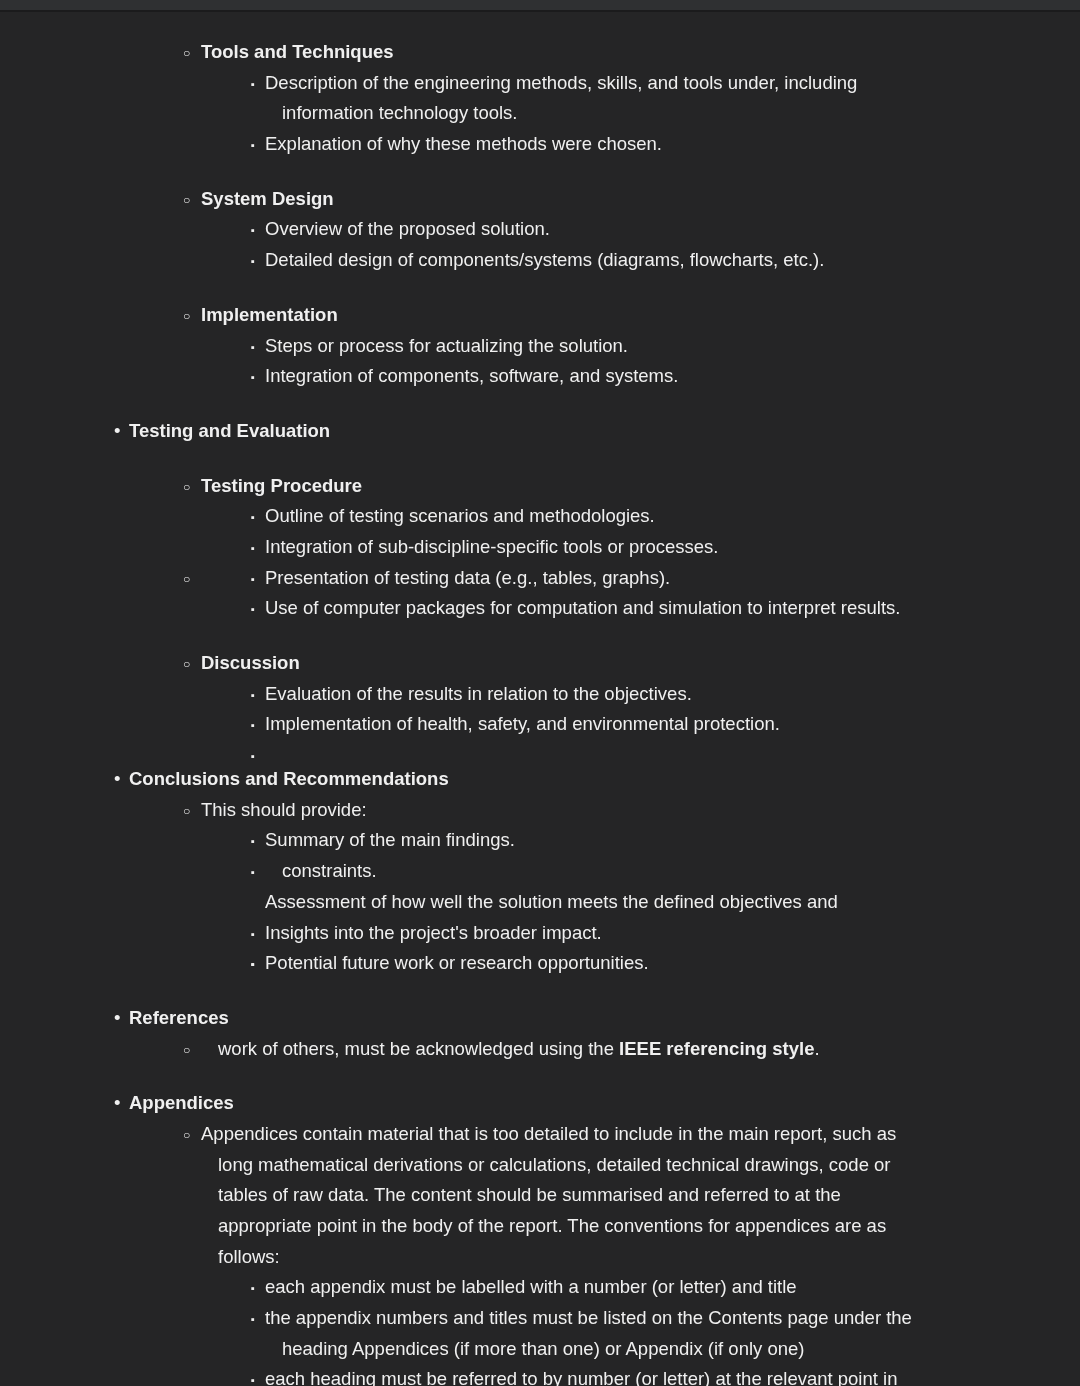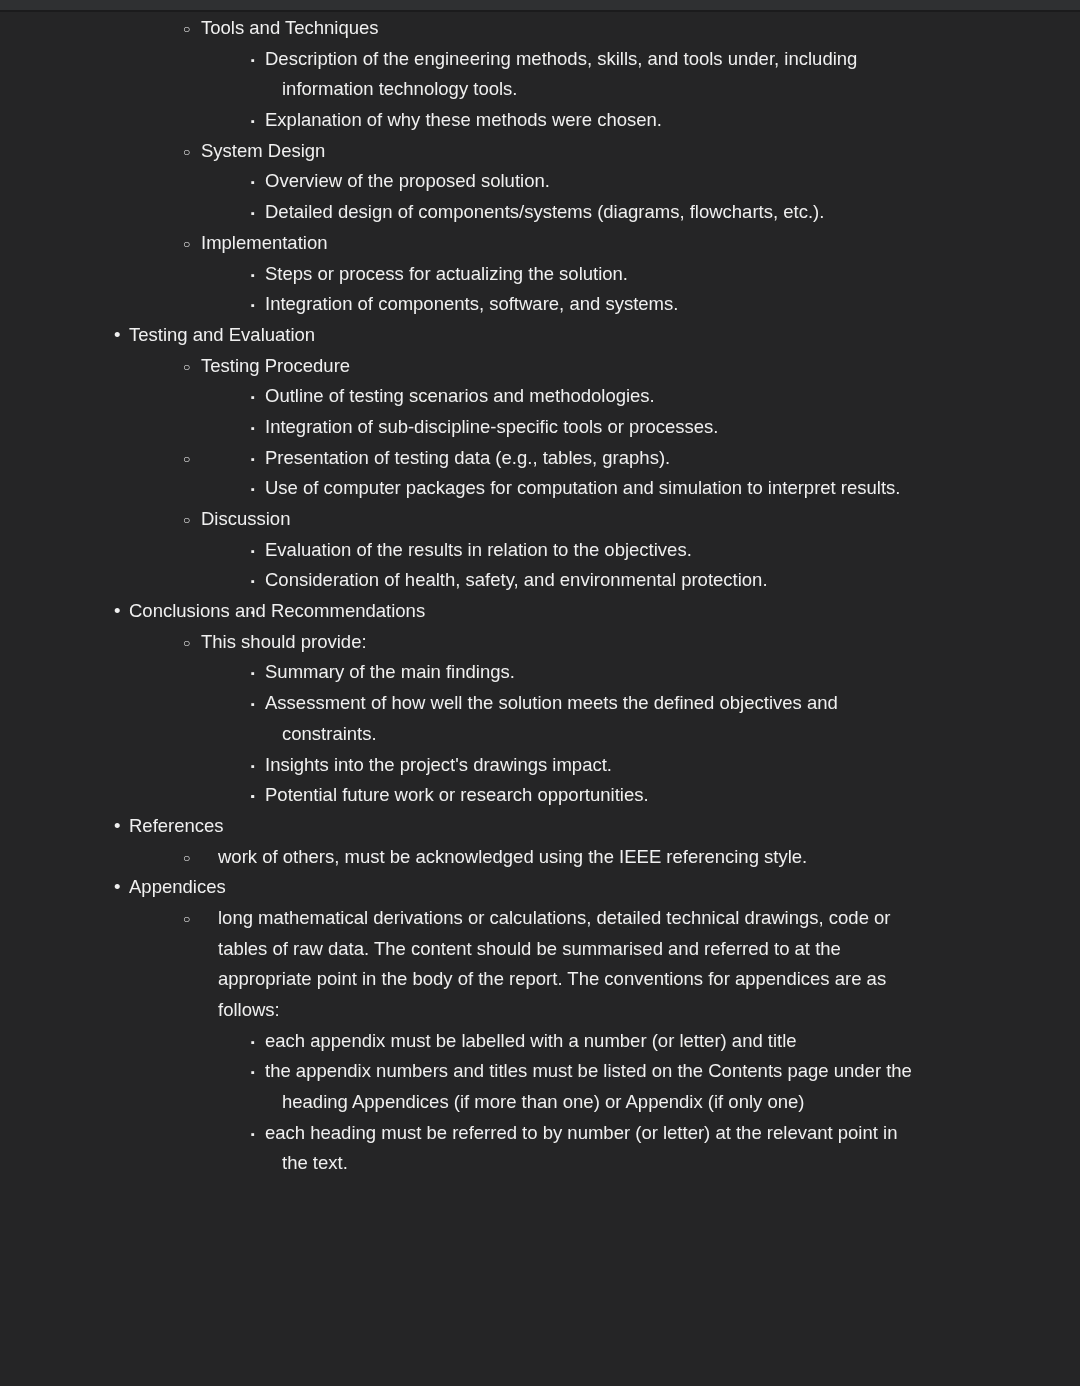--- a/index.html
+++ b/index.html
@@ -27,21 +27,21 @@
   }
   .item{position:relative;width:1080px;box-sizing:border-box;}
   .item.l1{padding-left:129px;}
   .item.l2{padding-left:201px;}
   .item.l3{padding-left:265px;}
   .ln{
     line-height:30.7px;height:30.7px;
     white-space:nowrap;
   }
   .ln.cont{margin-left:17px;}
-  .bold{font-weight:normal;}
+  .bold{font-weight:bold;margin-top:24px;}
   .bullet{
     position:absolute;top:0;line-height:30.7px;height:30.7px;
     color:var(--text);
   }
   .l1 .bullet{left:114px;font-size:18.5px;}
   .l2 .bullet{left:183px;font-size:12px;top:1px;}
   .l3 .bullet{left:251px;font-size:11px;top:1px;}
 </style>
 </head>
 <body>
@@ -115,45 +115,45 @@
     <div class="item l2">
       <span class="bullet">○</span>
       <div class="ln bold">Discussion</div>
     </div>
     <div class="item l3">
       <span class="bullet">▪</span>
       <div class="ln">Evaluation of the results in relation to the objectives.</div>
     </div>
     <div class="item l3">
       <span class="bullet">▪</span>
-      <div class="ln">Consideration of health, safety, and environmental protection.</div>
+      <div class="ln">Implementation of health, safety, and environmental protection.</div>
     </div>
     <div class="item l3">
       <span class="bullet">▪</span>
     </div>
     <div class="item l1">
       <span class="bullet">•</span>
       <div class="ln bold">Conclusions and Recommendations</div>
     </div>
     <div class="item l2">
       <span class="bullet">○</span>
       <div class="ln">This should provide:</div>
     </div>
     <div class="item l3">
       <span class="bullet">▪</span>
       <div class="ln">Summary of the main findings.</div>
     </div>
     <div class="item l3">
       <span class="bullet">▪</span>
+      <div class="ln cont">constraints.</div>
       <div class="ln">Assessment of how well the solution meets the defined objectives and</div>
-      <div class="ln cont">constraints.</div>
     </div>
     <div class="item l3">
       <span class="bullet">▪</span>
-      <div class="ln">Insights into the project's drawings impact.</div>
+      <div class="ln">Insights into the project's broader impact.</div>
     </div>
     <div class="item l3">
       <span class="bullet">▪</span>
     </div>
     <div class="item l3">
       <span class="bullet">▪</span>
       <div class="ln">Potential future work or research opportunities.</div>
     </div>
     <div class="item l1">
       <span class="bullet">•</span>
@@ -162,20 +162,21 @@
     <div class="item l2">
       <span class="bullet">○</span>
       <div class="ln cont"><span>work of others, must be acknowledged using the </span><span class="bold">IEEE referencing style</span><span>.</span></div>
     </div>
     <div class="item l1">
       <span class="bullet">•</span>
       <div class="ln bold">Appendices</div>
     </div>
     <div class="item l2">
       <span class="bullet">○</span>
+      <div class="ln">Appendices contain material that is too detailed to include in the main report, such as</div>
       <div class="ln cont">long mathematical derivations or calculations, detailed technical drawings, code or</div>
       <div class="ln cont">tables of raw data. The content should be summarised and referred to at the</div>
       <div class="ln cont">appropriate point in the body of the report. The conventions for appendices are as</div>
       <div class="ln cont">follows:</div>
     </div>
     <div class="item l3">
       <span class="bullet">▪</span>
       <div class="ln">each appendix must be labelled with a number (or letter) and title</div>
     </div>
     <div class="item l3">

